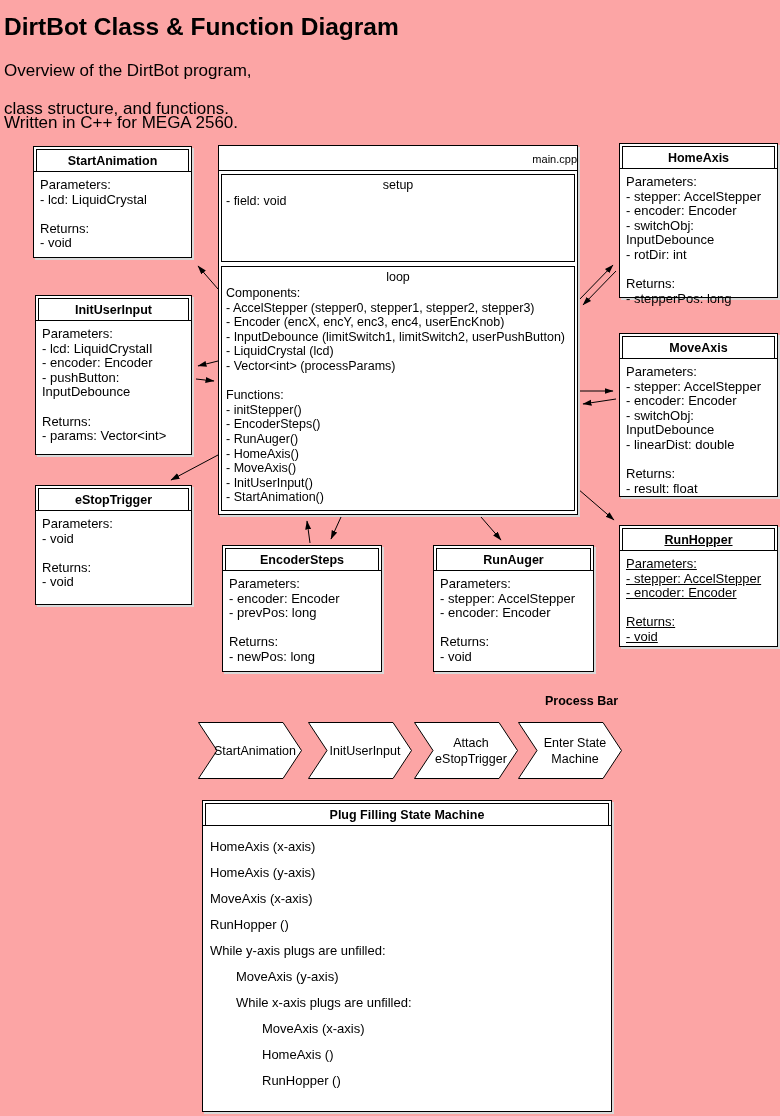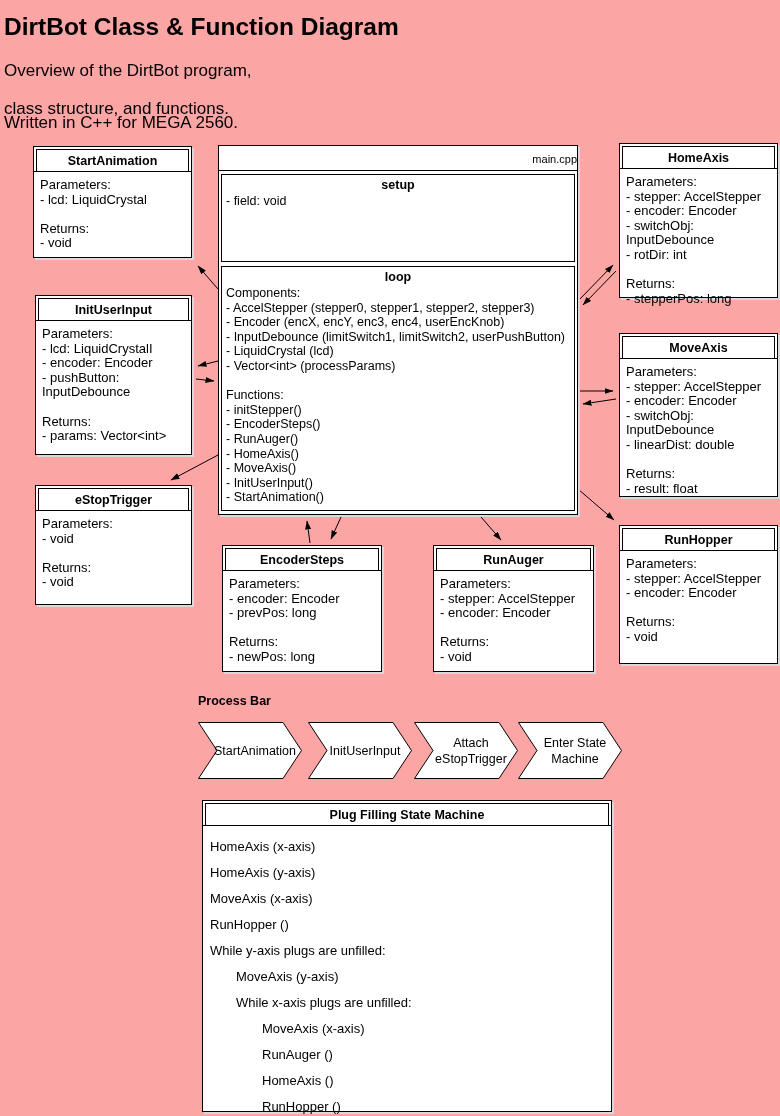--- a/index.html
+++ b/index.html
@@ -18,26 +18,26 @@
   .cb-title {
     border:1px solid #000; border-bottom:none; font-weight:bold;
     font-size:12.5px; text-align:center; padding:4px 2px 3px 2px;
   }
   .cb-body {
     font-size:13px; line-height:14.6px; padding:6px 5px 4px 6px; white-space:pre-line;
   }
 
   .mc-title { font-weight:normal; font-size:11px; text-align:right; padding:7px 0 5px 0; border-bottom:1px solid #000; }
   .mc-sub { position:absolute; left:2px; right:2px; border:1px solid #000; background:#fff; box-sizing:border-box; }
-  .mc-sub-title { font-weight:bold; font-size:12.5px; text-align:center; padding:3px 0 1px 0; }
+  .mc-sub-title { font-weight:normal; font-size:12.5px; text-align:center; padding:3px 0 1px 0; }
   .mc-sub-body { font-size:12.5px; line-height:14.6px; padding:1px 4px 2px 4px; white-space:pre-line; }
 
   #arrows { position:absolute; left:0; top:0; pointer-events:none; }
 
-  .pb-title { position:absolute; left:198px; top:694px; width:420px; text-align:left; font-weight:bold; font-size:12.5px; }
+  .pb-title { position:absolute; left:198px; top:694px; width:420px; text-align:right; font-weight:bold; font-size:12.5px; }
   .step { position:absolute; top:722px; width:104px; height:57px; }
   .step svg { position:absolute; left:0; top:0; }
   .step-label {
     position:absolute; left:10px; right:0; top:0; bottom:0;
     display:flex; align-items:center; justify-content:center;
     text-align:center; font-size:12.5px; line-height:16px; white-space:pre-line;
   }
 
   .sm-body { padding:8px 0 0 7px; }
   .sm-line { font-size:13px; line-height:26px; }
@@ -182,21 +182,21 @@
       <div class="cb-title">RunAuger</div>
     </div>
     <div class="cb-body">Parameters:
 - stepper: AccelStepper
 - encoder: Encoder
 
 Returns:
 - void</div>
   </div>
 
-  <div class="class-box" style="left:619px; top:525px; width:159px; height:139px;">
+  <div class="class-box" style="left:619px; top:525px; width:159px; height:122px;text-decoration:underline;">
     <div class="cb-titlewrap">
       <div class="cb-title">RunHopper</div>
     </div>
     <div class="cb-body">Parameters:
 - stepper: AccelStepper
 - encoder: Encoder
 
 Returns:
 - void</div>
   </div>
@@ -236,19 +236,18 @@
     </div>
     <div class="sm-body">
       <div class="sm-line ind-0">HomeAxis (x-axis)</div>
       <div class="sm-line ind-0">HomeAxis (y-axis)</div>
       <div class="sm-line ind-0">MoveAxis (x-axis)</div>
       <div class="sm-line ind-0">RunHopper ()</div>
       <div class="sm-line ind-0">While y-axis plugs are unfilled:</div>
       <div class="sm-line ind-1">MoveAxis (y-axis)</div>
       <div class="sm-line ind-1">While x-axis plugs are unfilled:</div>
       <div class="sm-line ind-2">MoveAxis (x-axis)</div>
-      <div class="sm-line ind-2">RunAuger ()</div>
       <div class="sm-line ind-2">HomeAxis ()</div>
       <div class="sm-line ind-2">RunHopper ()</div>
     </div>
   </div>
 
 </div>
 
 </body></html>

